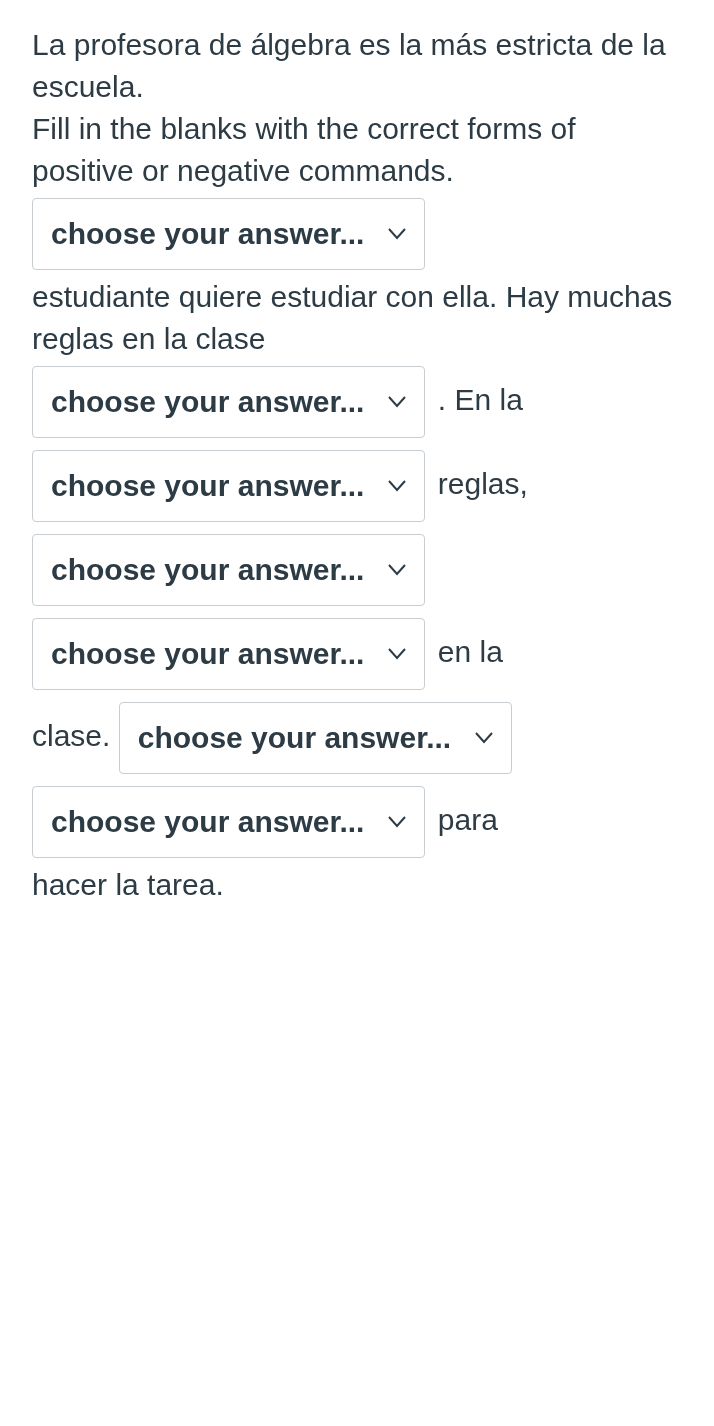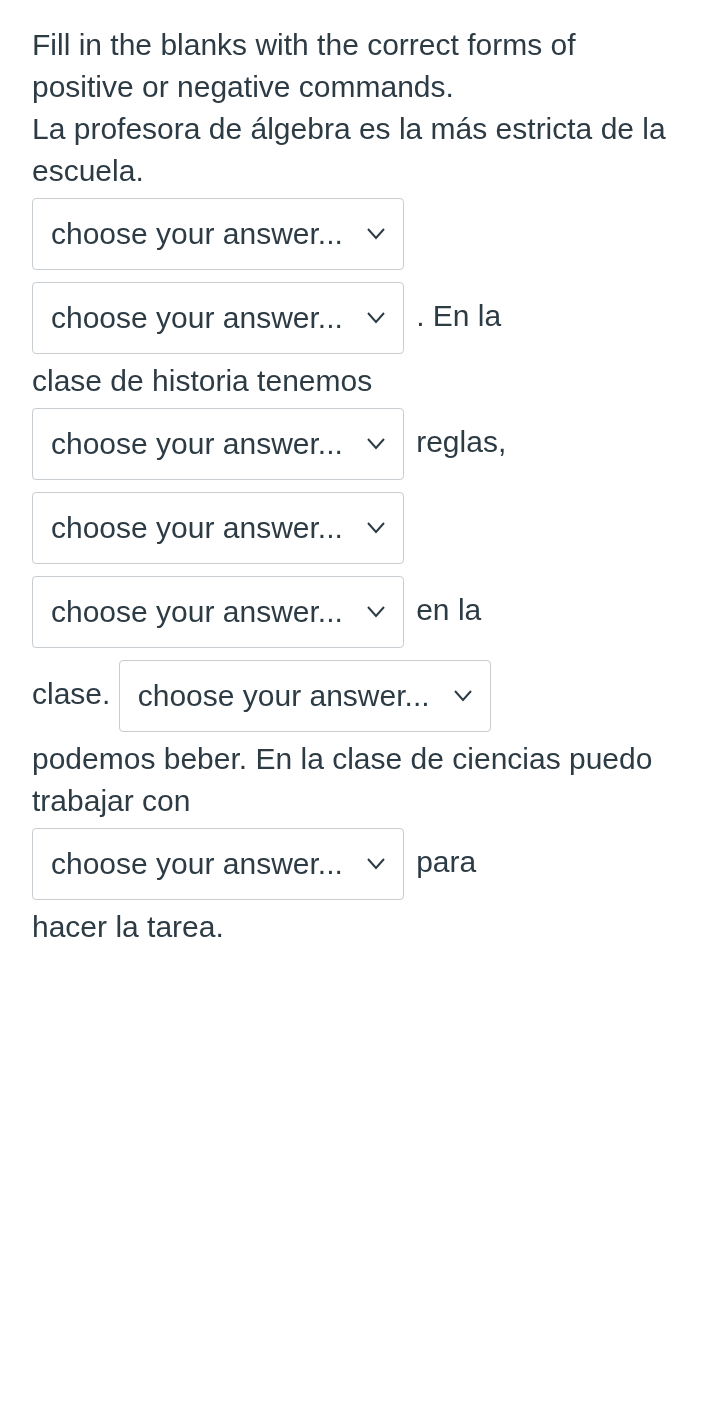--- a/index.html
+++ b/index.html
@@ -21,20 +21,21 @@
     justify-content: space-between;
     border: 1px solid #c7cdd1;
     border-radius: 4px;
     background: #ffffff;
     padding: 14px 18px;
     color: #2d3b45;
     cursor: pointer;
     vertical-align: middle;
     margin: 6px 4px 6px 0;
     font-size: 30px;
+    font-weight: bold;
   }
   .dropdown .label {
     margin-right: 24px;
     white-space: nowrap;
   }
   .chevron {
     display: inline-block;
     width: 18px;
     height: 12px;
   }
@@ -45,45 +46,45 @@
   }
   .text-inline {
     display: inline;
   }
 </style>
 </head>
 <body>
 
 <div class="content">
 
+  <div>La profesora de álgebra es la más estricta de la escuela.</div>
+
   <div>Fill in the blanks with the correct forms of positive or negative commands.</div>
-
-  <div>La profesora de álgebra es la más estricta de la escuela.</div>
 
   <div class="dropdown">
     <span class="label">choose your answer...</span>
     <span class="chevron">
       <svg viewBox="0 0 18 12">
           <path d="M1 1 L9 10 L17 1" fill="none" stroke="#2d3b45" stroke-width="2"></path>
         </svg>
     </span>
   </div>
 
+  <div>estudiante quiere estudiar con ella. Hay muchas reglas en la clase</div>
 
   <span class="dropdown">
     <span class="label">choose your answer...</span>
     <span class="chevron">
       <svg viewBox="0 0 18 12">
           <path d="M1 1 L9 10 L17 1" fill="none" stroke="#2d3b45" stroke-width="2"></path>
         </svg>
     </span>
   </span>
   <span class="text-inline">. En la</span>
 
-  <div>clase de historia tenemos</div>
 
   <span class="dropdown">
     <span class="label">choose your answer...</span>
     <span class="chevron">
       <svg viewBox="0 0 18 12">
           <path d="M1 1 L9 10 L17 1" fill="none" stroke="#2d3b45" stroke-width="2"></path>
         </svg>
     </span>
   </span>
   <span class="text-inline">reglas,</span>
@@ -114,21 +115,20 @@
     <span class="dropdown">
       <span class="label">choose your answer...</span>
       <span class="chevron">
         <svg viewBox="0 0 18 12">
             <path d="M1 1 L9 10 L17 1" fill="none" stroke="#2d3b45" stroke-width="2"></path>
           </svg>
       </span>
     </span>
   </div>
 
-  <div>podemos beber. En la clase de ciencias puedo trabajar con</div>
 
   <span class="dropdown">
     <span class="label">choose your answer...</span>
     <span class="chevron">
       <svg viewBox="0 0 18 12">
           <path d="M1 1 L9 10 L17 1" fill="none" stroke="#2d3b45" stroke-width="2"></path>
         </svg>
     </span>
   </span>
   <span class="text-inline">para</span>

